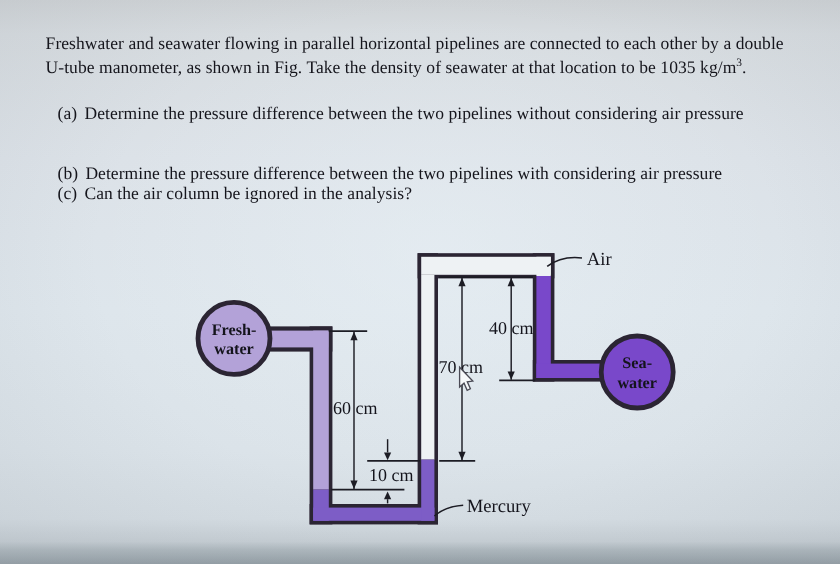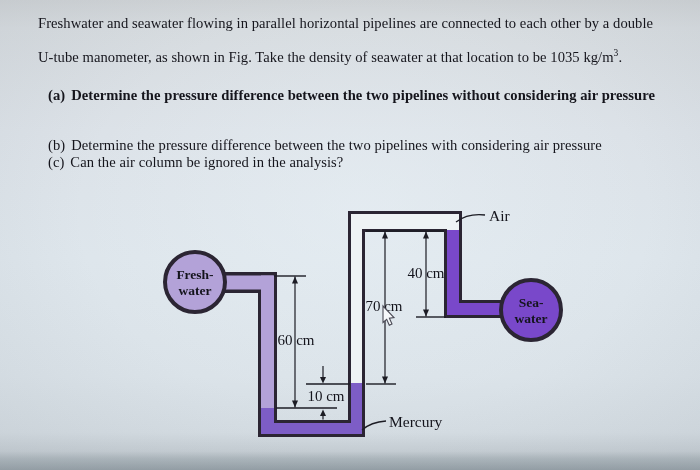--- a/index.html
+++ b/index.html
@@ -23,23 +23,23 @@
   svg text{font-family:"Liberation Serif","DejaVu Serif",serif;fill:#14141c;}
   svg .dim-text{font-size:15px;}
   svg .pipe-label{font-size:15.5px;}
   svg .circle-label{font-size:13.5px;font-weight:bold;}
 </style>
 </head>
 <body>
 
 <div class="vignette"></div>
 
-<div class="ptext" style="left:38px;top:14px;">Freshwater and seawater flowing in parallel horizontal pipelines are connected to each other by a double</div>
+<div class="ptext" style="left:38px;top:28px;">Freshwater and seawater flowing in parallel horizontal pipelines are connected to each other by a double</div>
 <div class="ptext" style="left:38px;top:44px;"><span>U-tube manometer, as shown in Fig. Take the density of seawater at that location to be 1035 kg/m</span><sup>3</sup><span>.</span></div>
-<div class="ptext" style="left:48px;top:86px;font-weight:bold;"><span class="item-label">(a)</span><span>Determine the pressure difference between the two pipelines without considering air pressure</span></div>
+<div class="ptext" style="left:48px;top:86px;"><span class="item-label">(a)</span><span>Determine the pressure difference between the two pipelines without considering air pressure</span></div>
 <div class="ptext" style="left:48px;top:136px;"><span class="item-label">(b)</span><span>Determine the pressure difference between the two pipelines with considering air pressure</span></div>
 <div class="ptext" style="left:48px;top:153px;text-align:center;"><span class="item-label">(c)</span><span>Can the air column be ignored in the analysis?</span></div>
 
 <svg width="700" height="470" viewBox="0 0 700 470" style="position:absolute;left:0;top:0;">
 
   <rect x="222" y="272" width="55" height="21" fill="#2b2533"></rect>
   <rect x="258" y="272" width="19" height="165" fill="#2b2533"></rect>
   <rect x="258" y="420" width="107" height="17" fill="#2b2533"></rect>
   <rect x="348" y="211" width="17" height="226" fill="#2b2533"></rect>
   <rect x="348" y="211" width="114" height="21" fill="#2b2533"></rect>

